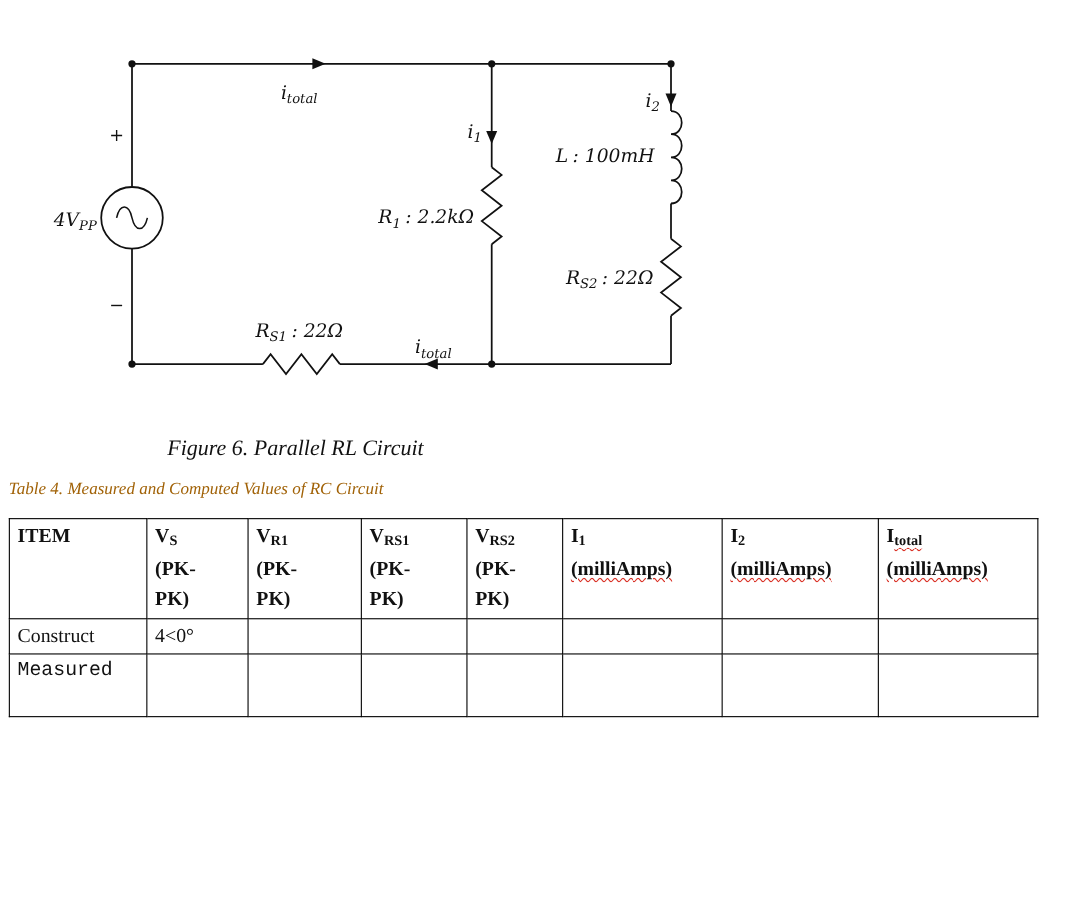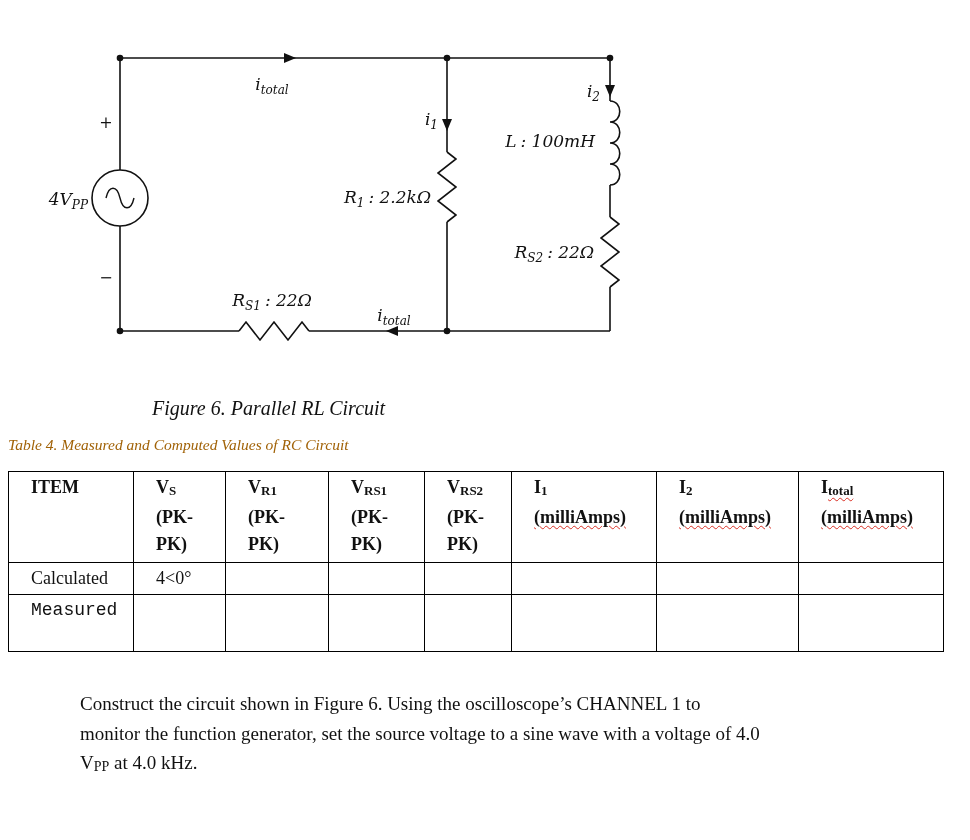--- a/index.html
+++ b/index.html
@@ -27,21 +27,21 @@
     position:absolute; left:8px; top:436px;
     font-style:italic; font-size:15.5px; color:#a16207;
   }
 
   table.meas {
     position:absolute; left:8px; top:471px;
     border-collapse:collapse; table-layout:fixed; width:935px;
   }
   table.meas td {
     border:1px solid #000; vertical-align:top;
-    padding:2px 22px; font-size:18px; line-height:27px; color:#111;
+    padding:2px 7px; font-size:18px; line-height:27px; color:#111;
   }
   tr.hrow td { height:91px; font-weight:bold; }
   tr.row-calc td { height:26px; }
   tr.row-meas td { height:57px;font-family:Liberation Mono, monospace; }
   .hline { display:block; }
   .hsub { font-size:13px; vertical-align:-2px; }
   .wavy {
     text-decoration-line:underline;
     text-decoration-style:wavy;
     text-decoration-color:#d93025;
@@ -165,21 +165,21 @@
         <span class="hline"><span></span><span class="wavy">(milliAmps)</span></span>
         <span class="hline"><span></span></span>
       </td>
       <td>
         <span class="hline"><span>I</span><span class="hsub"></span><span class="hsub wavy">total</span></span>
         <span class="hline"><span></span><span class="wavy">(milliAmps)</span></span>
         <span class="hline"><span></span></span>
       </td>
     </tr>
     <tr class="row-calc">
-      <td>Calculated</td>
+      <td>Construct</td>
       <td>4&lt;0°</td>
       <td></td>
       <td></td>
       <td></td>
       <td></td>
       <td></td>
       <td></td>
     </tr>
     <tr class="row-meas">
       <td>Measured</td>
@@ -187,17 +187,14 @@
       <td></td>
       <td></td>
       <td></td>
       <td></td>
       <td></td>
       <td></td>
     </tr>
   </tbody>
     </table>
 
-  <div class="instructions"><span>Construct the circuit shown in Figure 6. Using the oscilloscope’s CHANNEL 1 to
-monitor the function generator, set the source voltage to a sine wave with a voltage of 4.0
-</span><span>V</span><span class="vsub">PP</span><span> at 4.0 kHz.</span></div>
 
 </div>
 
 </body></html>

